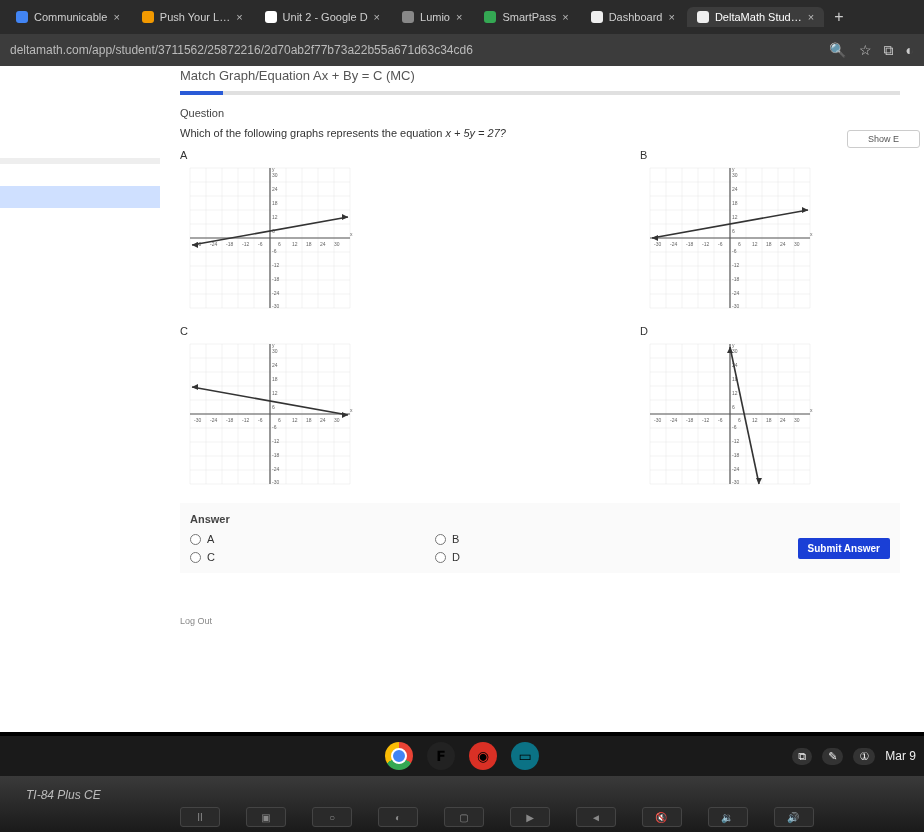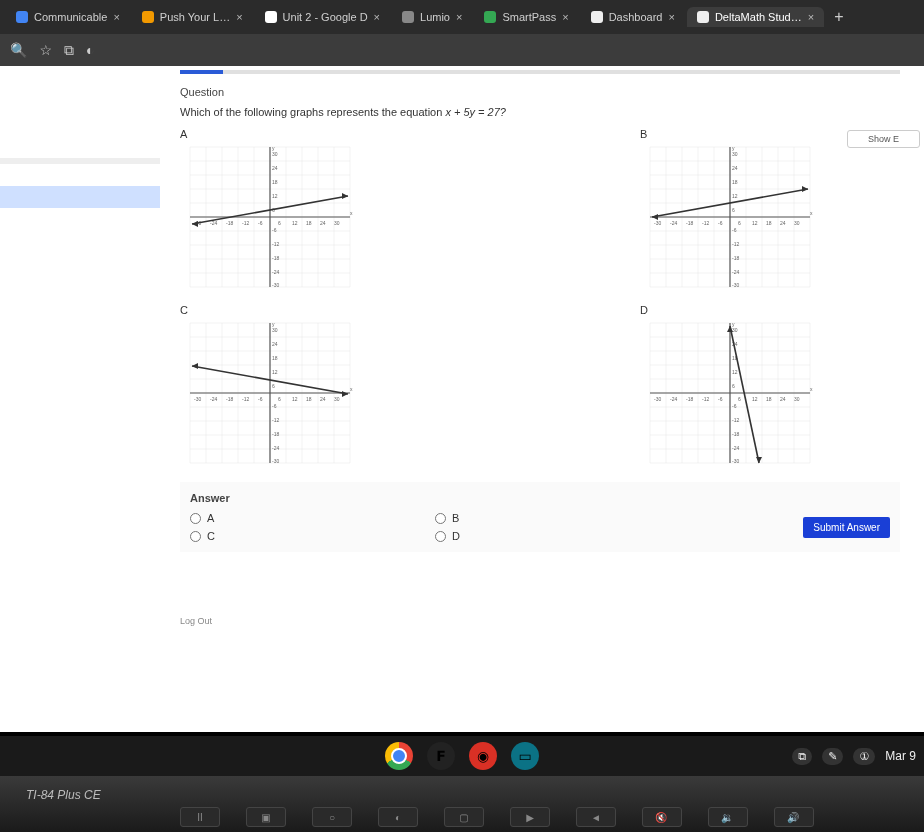--- a/index.html
+++ b/index.html
@@ -44,21 +44,21 @@
   .graph-label { font-size:11px; color:#333; margin-bottom:2px; }
   .graph-box { width: 180px; height: 150px; position:relative; }
   .graph-box svg { width:100%; height:100%; }
 
   .answer-block { background:#fafafa; padding:10px; width:720px; display:flex; align-items:flex-start; }
   .answer-title { font-size:11px; font-weight:bold; color:#444; margin-bottom:8px; width:100%; }
   .answer-cols { display:flex; gap:220px; }
   .answer-col { display:flex; flex-direction:column; gap:6px; }
   .radio-row { display:flex; align-items:center; gap:6px; font-size:11px; color:#333; }
   .radio-row input { width:11px; height:11px; }
-  .submit { margin-left:auto; background:#1a3fd6; color:#fff; font-size:10px; padding:5px 10px; border:none; border-radius:2px; cursor:pointer; align-self:center;}
+  .submit { margin-left:auto; background:#1a3fd6; color:#fff; font-size:10px; padding:5px 10px; border:none; border-radius:2px; cursor:pointer; align-self:center;font-weight:bold;}
 
   .sidebar-sel { position:absolute; left:0; top: 120px; width: 160px; height: 22px; background:#cfe0ff; }
   .sidebar-sel2 { position:absolute; left:0; top: 92px; width: 160px; height: 6px; background:#eee; }
 
   .logout { position:absolute; left:180px; bottom: 106px; font-size:9px; color:#888; }
 
   
   .shelf { position:absolute; left:0; right:0; bottom:56px; height:40px; background:#1a1a1a; display:flex; align-items:center; justify-content:center; gap:14px; }
   .shelf .app { width:28px; height:28px; border-radius:50%; display:flex; align-items:center; justify-content:center; font-size:14px; }
   .chrome { background: conic-gradient(#ea4335 0 120deg,#34a853 120deg 240deg,#fbbc05 240deg 360deg); position:relative;}
@@ -119,33 +119,35 @@
     </div>
   <div class="tab active">
       <span class="favicon fav-white"></span>
       <span>DeltaMath Stud…</span>
       <span class="close">×</span>
     </div>
   <div class="newtab">+</div>
 </div>
 
 <div class="url-bar">
+  <span class="url">deltamath.com/app/student/3711562/25872216/2d70ab2f77b73a22b55a671d63c34cd6</span>
   <span class="icon">🔍</span>
   <span class="icon">☆</span>
   <span class="icon">⧉</span>
   <span class="icon">◐</span>
 </div>
 
 <div class="page">
   <div class="sidebar-sel2"></div>
   <div class="sidebar-sel"></div>
 
   <button class="show-ex">Show E</button>
 
   <div class="page-inner">
+    <div class="worksheet-title">Match Graph/Equation Ax + By = C (MC)</div>
     <div class="progress-wrap">
         <div class="progress-fill"></div>
       </div>
 
     <div class="content-card">
       <div class="section-label">Question</div>
       <div class="question-text">
         <span>Which of the following graphs represents the equation </span><i>x + 5y = 27?</i>
       </div>
 

